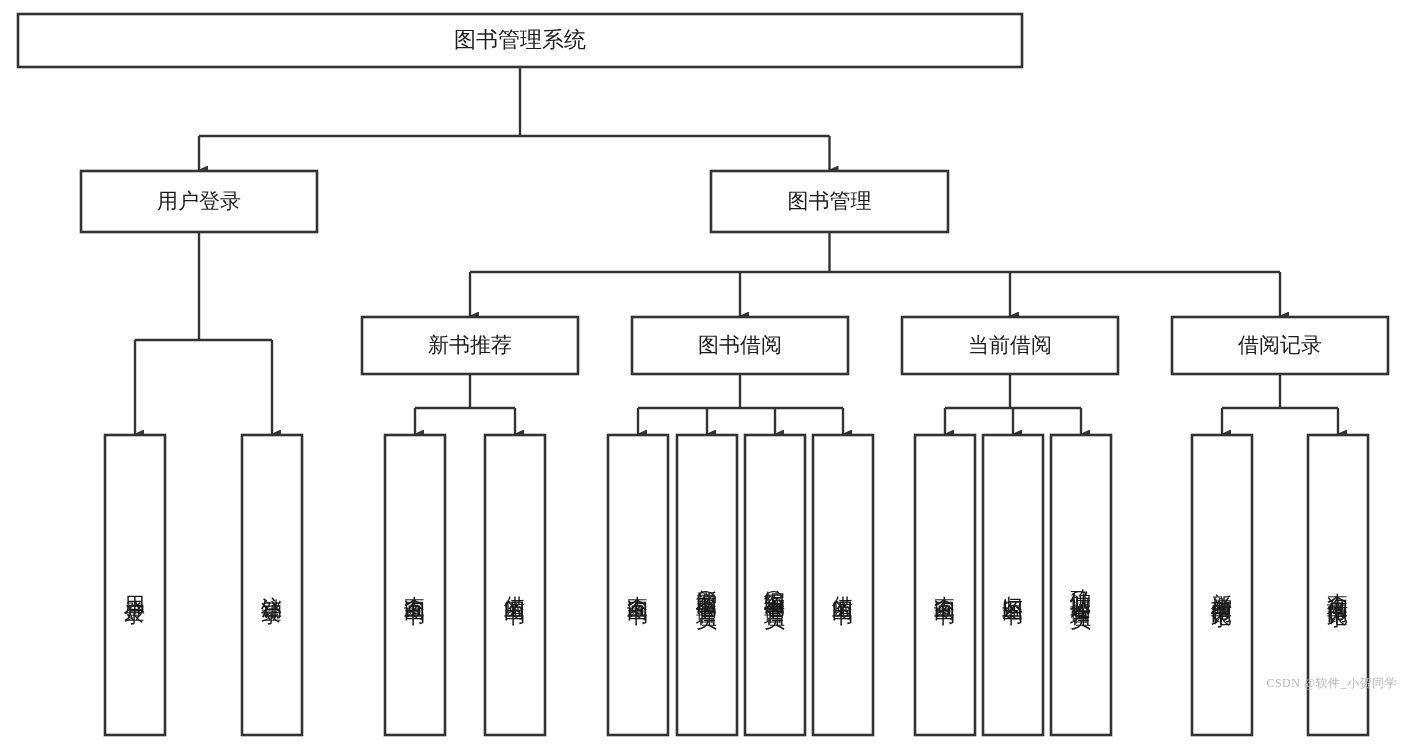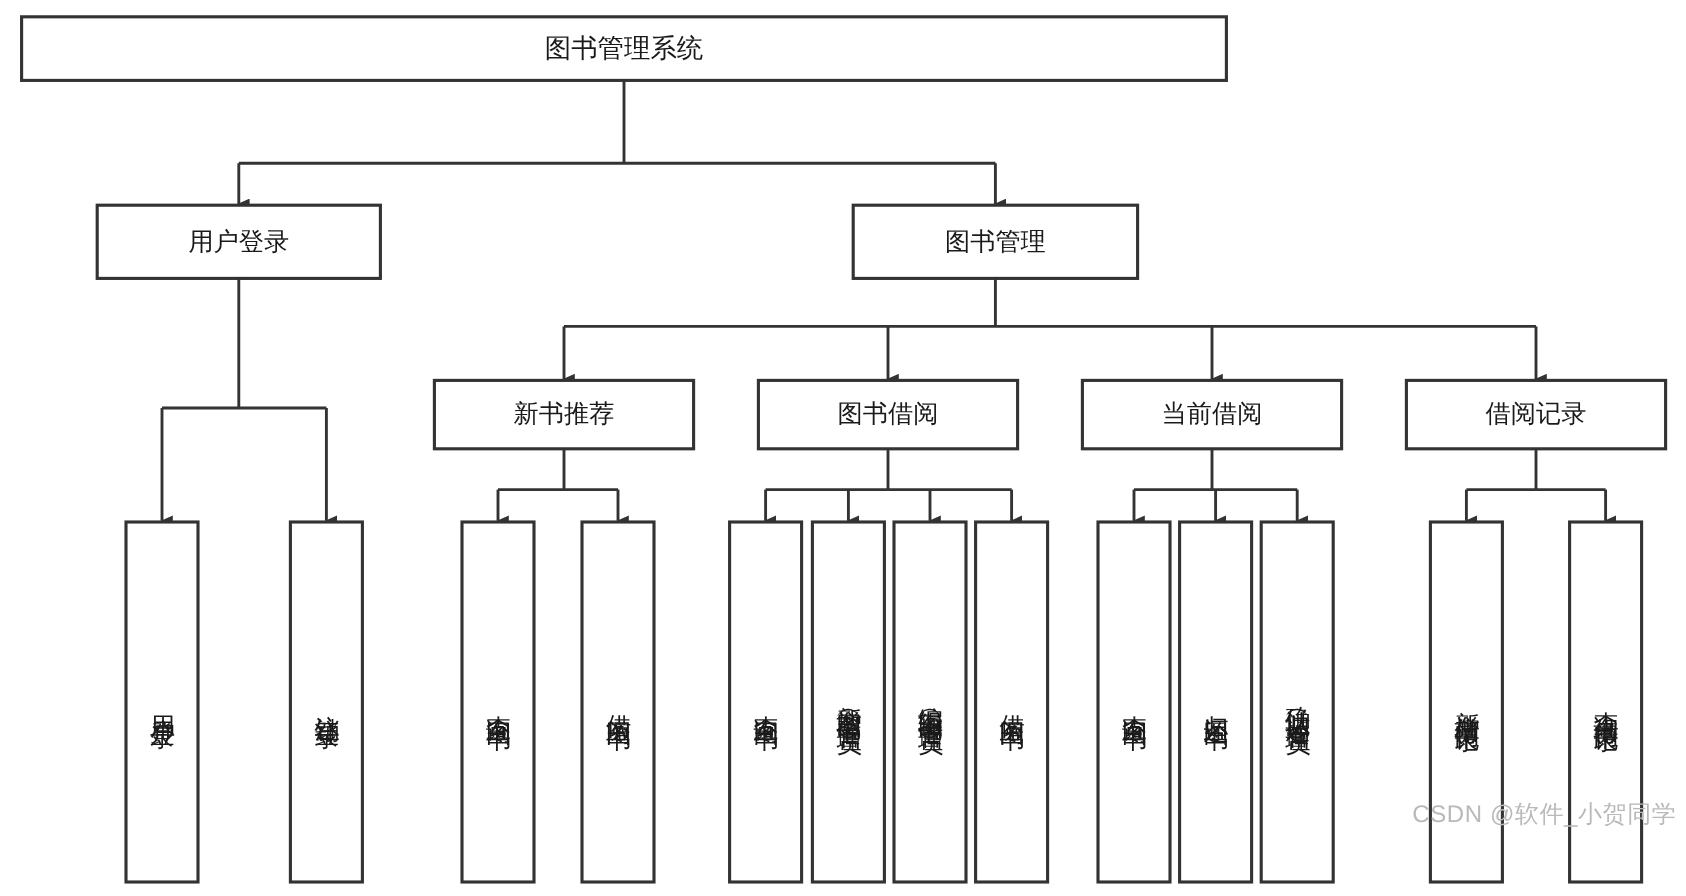--- a/index.html
+++ b/index.html
@@ -63,22 +63,22 @@
     display: flex;
     align-items: center;
     justify-content: center;
     white-space: nowrap;
     pointer-events: none;
   }
   .watermark {
     position: absolute;
     right: 8px;
     bottom: 6px;
-    font-family: Liberation Sans, sans-serif;
-    font-size: 20px;
+    font-family: Liberation Serif, serif;
+    font-size: 12px;
     color: #b9b9b9;
     letter-spacing: 0.5px;
     white-space: nowrap;
   }
 </style>
 </head>
 <body>
 
 <div id="diagram-root">
 

